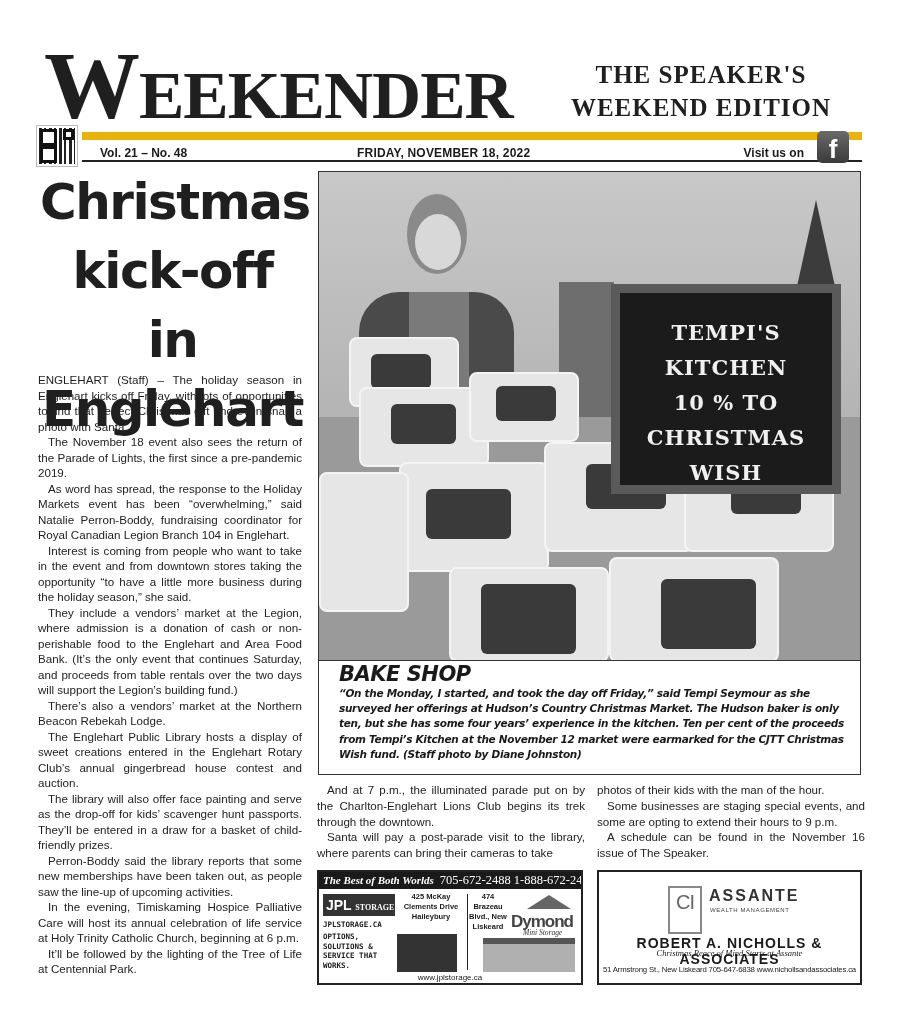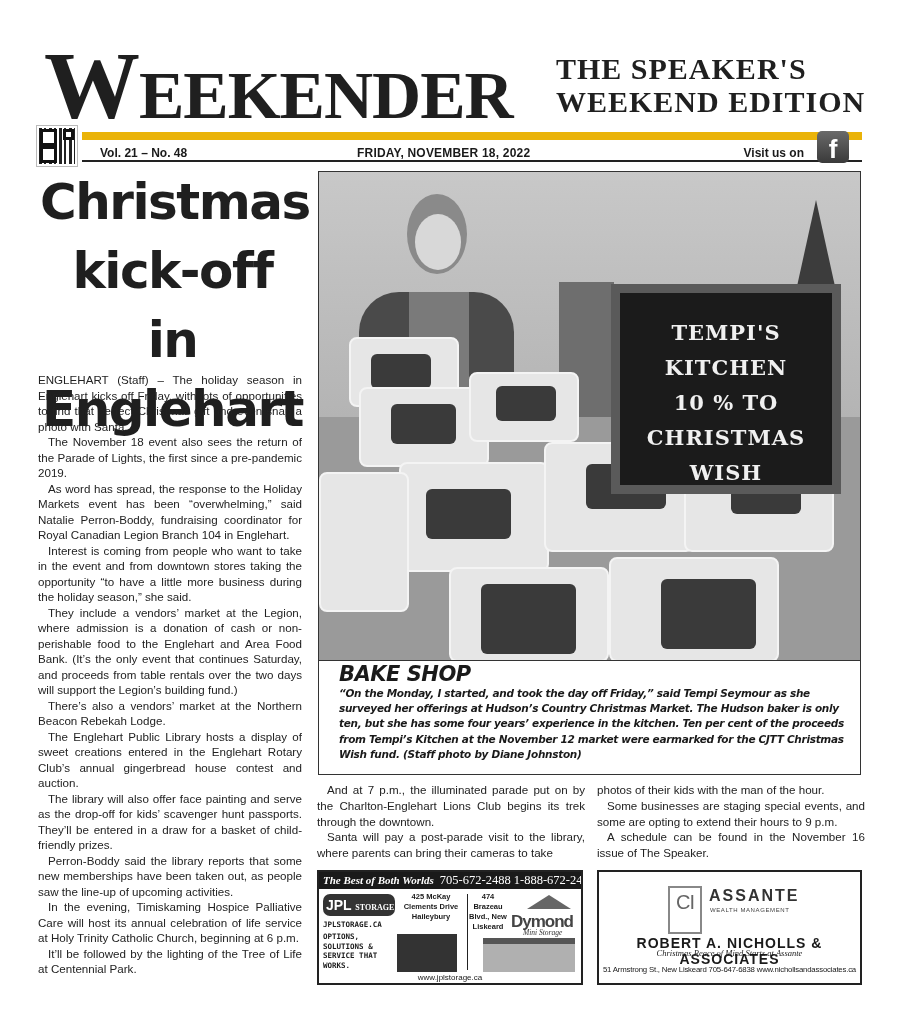--- a/index.html
+++ b/index.html
@@ -9,23 +9,23 @@
   
   .masthead-title {
     position: absolute; left: 44px; top: 38px;
     font-family: "Liberation Serif", serif; font-weight: bold;
     color: #1f1f1f; letter-spacing: -1px; line-height: 1;
     white-space: nowrap;
   }
   .masthead-title .big { font-size: 96px; }
   .masthead-title .rest { font-size: 68px; }
   .masthead-sub {
-    position: absolute; left: 556px; top: 52px; width: 290px;
+    position: absolute; left: 556px; top: 58px; width: 290px;
     font-family: "Liberation Serif", serif; font-weight: bold;
-    font-size: 30px; line-height: 33px; text-align: left;
+    font-size: 25px; line-height: 33px; text-align: center;
     color: #1f1f1f; letter-spacing: 1px; white-space: nowrap;
   }
 
   
   .qr {
     position: absolute; left: 37px; top: 126px; width: 40px; height: 40px;
     background:
       repeating-linear-gradient(90deg, #222 0 3px, #fff 3px 5px, #222 5px 7px, #fff 7px 10px),
       #fff;
     border: 2px solid #fff; outline: 1px solid #bbb;
@@ -123,21 +123,20 @@
   }
   .ad-jpl .banner {
     height: 17px; background: #1a1a1a; color: #fff; white-space: nowrap;
     font-family: "Liberation Serif", serif; font-size: 12.5px; line-height: 17px; padding-left: 4px;
   }
   .ad-jpl .banner .script { font-style: italic; font-weight: bold; font-size: 11px; margin-right: 6px; }
   .jpl-logo {
     position: absolute; left: 4px; top: 22px; width: 72px; height: 22px;
     background: #333; color: #fff; font-weight: bold; font-size: 14px; line-height: 22px; padding-left: 3px;
     white-space: nowrap;
-    border-radius: 7px;
   }
   .jpl-logo small { font-size: 8px; font-family: "Liberation Serif", serif; }
   .jpl-url { position: absolute; left: 4px; top: 48px; font-size: 7.5px; font-weight: bold; font-family: "DejaVu Sans Mono", monospace; }
   .jpl-slogan {
     position: absolute; left: 4px; top: 60px; width: 68px; text-align: left;
     font-family: "DejaVu Sans Mono", monospace; font-weight: bold; font-size: 7.5px; line-height: 9.5px;
   }
   .jpl-addr1 { position: absolute; left: 80px; top: 20px; width: 64px; text-align: center; font-size: 7.5px; line-height: 10px; font-weight: bold; }
   .jpl-divider { position: absolute; left: 148px; top: 22px; width: 1px; height: 76px; background: #222; }
   .jpl-addr2 { position: absolute; left: 150px; top: 20px; width: 38px; text-align: center; font-size: 7.5px; line-height: 10px; font-weight: bold; }

